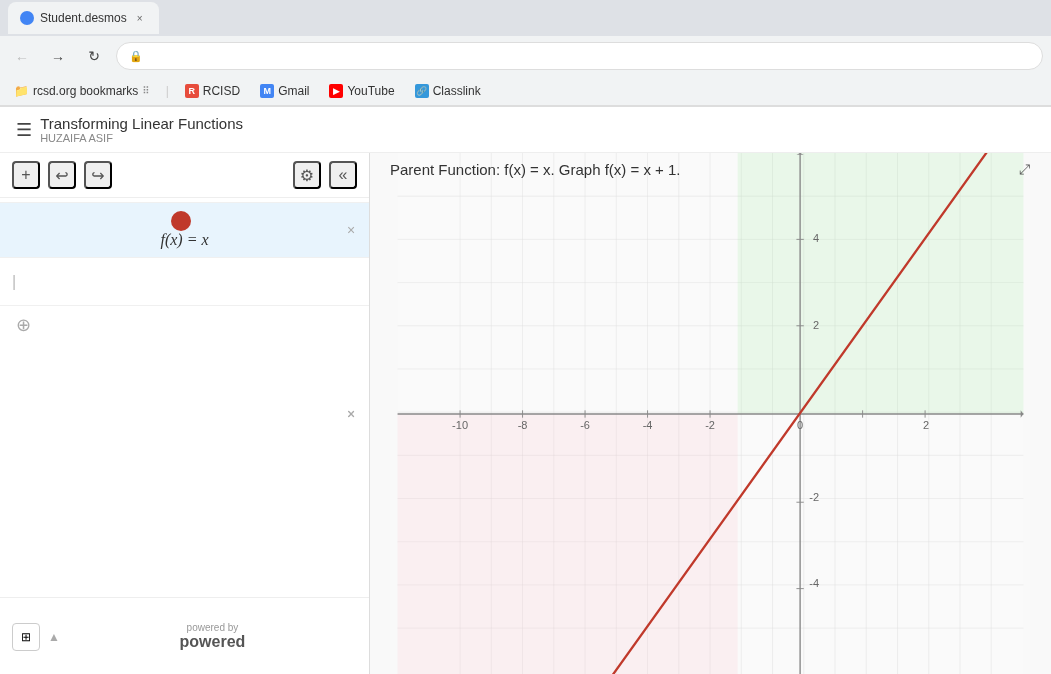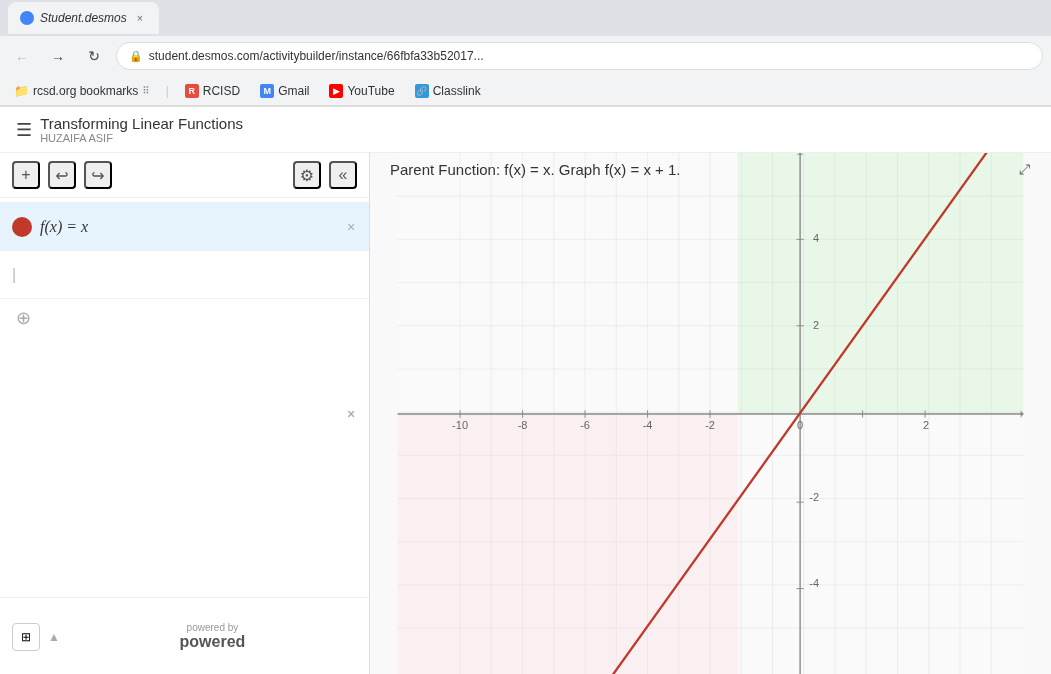--- a/index.html
+++ b/index.html
@@ -17,21 +17,20 @@
       border-bottom: 1px solid #ddd;
     }
 
     .tab-bar {
       display: flex;
       align-items: center;
       height: 36px;
       padding: 0 8px;
       gap: 4px;
       background: #dee1e6;
-      font-style: italic;
     }
 
     .tab-active {
       background: #f1f3f4;
       border-radius: 8px 8px 0 0;
       padding: 6px 12px;
       font-size: 12px;
       display: flex;
       align-items: center;
       gap: 6px;
@@ -217,20 +216,21 @@
       display: flex;
       align-items: center;
       padding: 8px 12px;
       border-bottom: 1px solid #f0f0f0;
       min-height: 48px;
       position: relative;
     }
 
     .expression-row.highlighted {
       background: #e8f4fd;
+      flex-direction: column;
     }
 
     .expr-color-dot {
       width: 20px;
       height: 20px;
       border-radius: 50%;
       margin-right: 8px;
       flex-shrink: 0;
     }
 
@@ -337,21 +337,20 @@
       <div class="tab-close">×</div>
     </div>
   </div>
 
   <div class="nav-bar">
     <button class="nav-btn disabled">←</button>
     <button class="nav-btn">→</button>
     <button class="nav-btn">↻</button>
     <div class="address-bar">
       <span style="color:#888; font-size:11px;">🔒</span>
-      <span style="font-size:12px;">student.desmos.com/activitybuilder/instance/66fbfa33b52017...</span>
     </div>
   </div>
 
   <div class="bookmarks-bar">
     <div class="bookmark-item">
       <span>📁</span>
       <span>rcsd.org bookmarks</span>
       <span style="font-size:10px; color:#888;">⠿</span>
     </div>
     <span style="color:#ccc; margin: 0 2px;">|</span>

